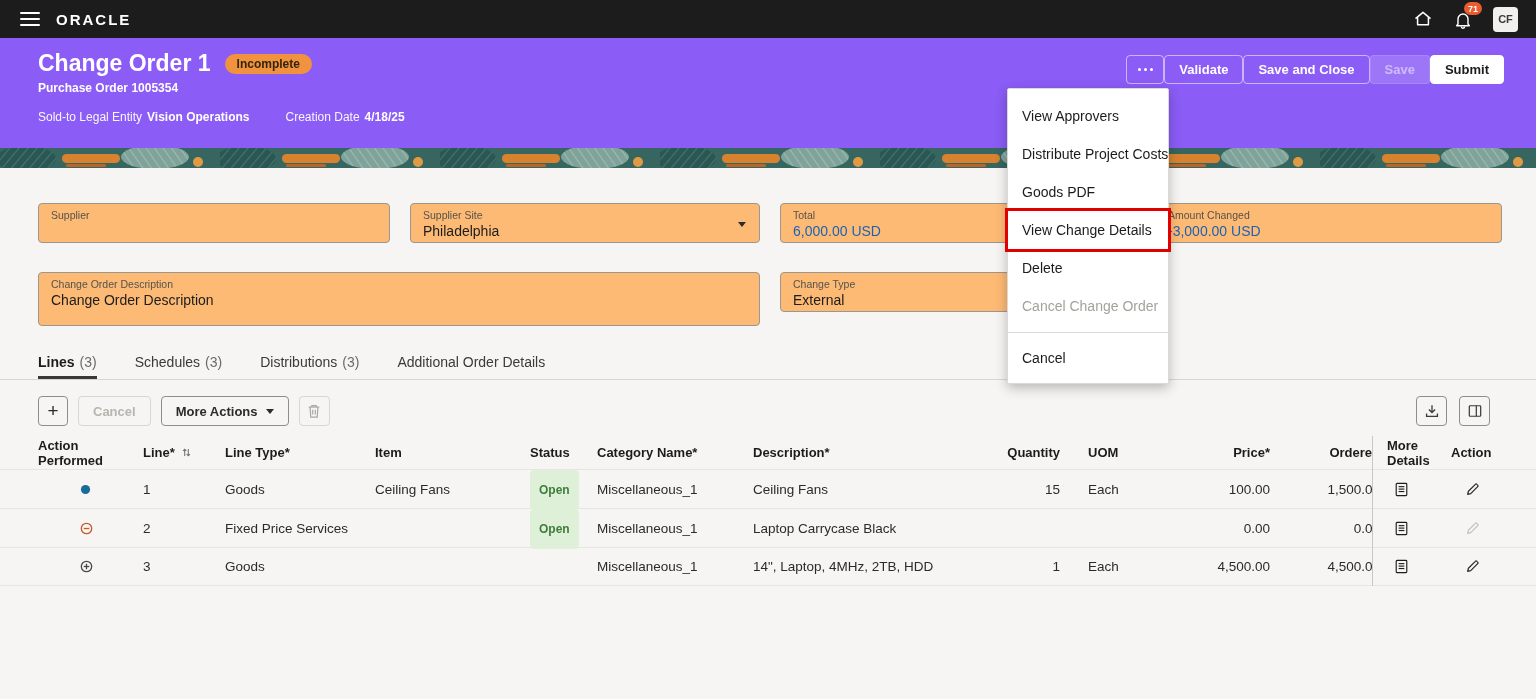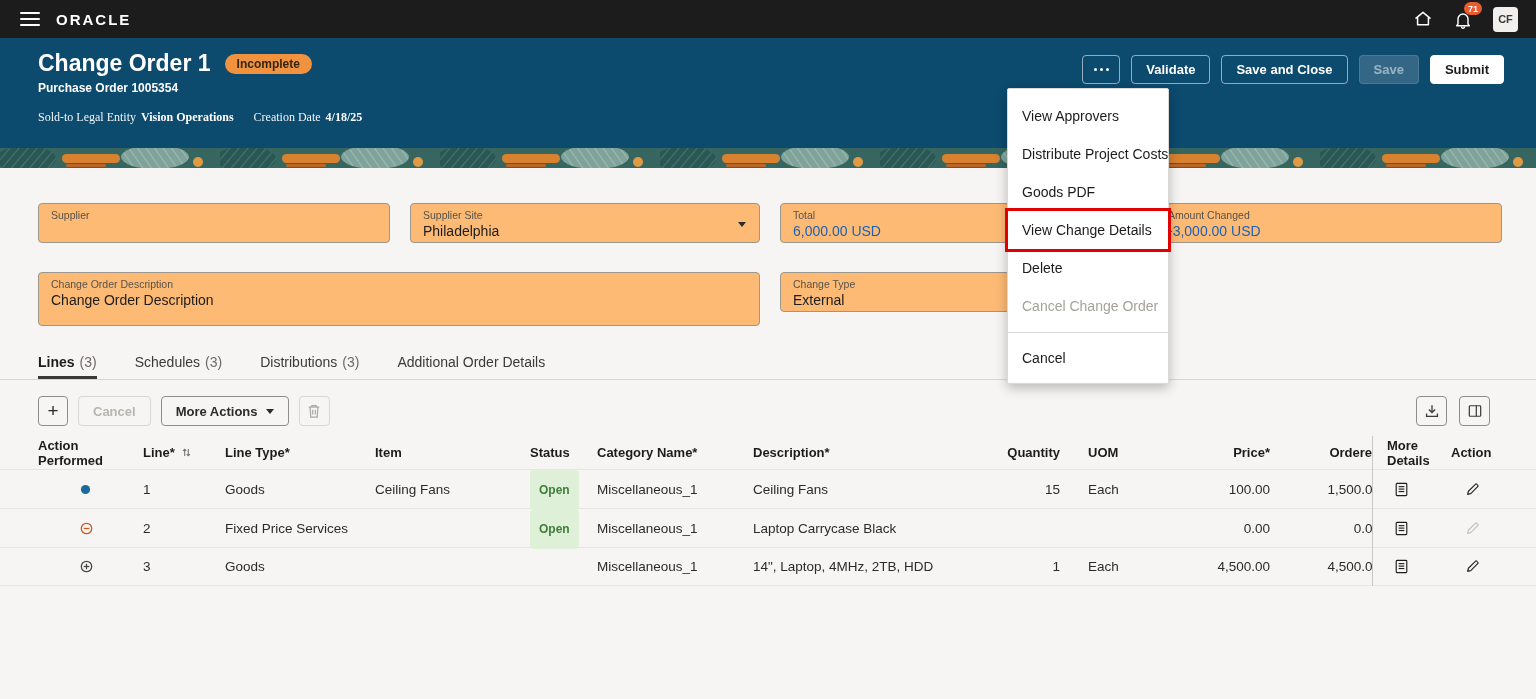--- a/index.html
+++ b/index.html
@@ -13,31 +13,31 @@
   .hamburger span { height:2px; background:#fff; border-radius:1px; }
   .brand { font-size:15px; font-weight:700; letter-spacing:2px; color:#fff; }
   .topbar-right { margin-left:auto; display:flex; align-items:center; gap:20px; padding-right:4px; }
   .icon-wrap { position:relative; display:flex; align-items:center; cursor:pointer; }
   .notif-badge { position:absolute; top:-7px; right:-9px; background:#ea5b2f; color:#fff; font-size:9px;
                  font-weight:700; border-radius:8px; padding:1.5px 4px; min-width:17px; text-align:center; }
   .avatar { width:25px; height:25px; background:#f1f0ee; color:#3a3a38; border-radius:4px; font-size:11px;
             font-weight:700; display:flex; align-items:center; justify-content:center; cursor:pointer; }
 
   
-  .page-header { background:#0c4a6e; color:#fff; height:110px; padding:12px 32px 0 38px; position:relative; }
+  .page-header { background:#8b5cf6; color:#fff; height:110px; padding:12px 32px 0 38px; position:relative; }
   .title-row { display:flex; align-items:center; gap:14px; }
   .page-title { font-size:23px; font-weight:700; }
   .badge-incomplete { background:#f0923e; color:#33260f; font-size:12px; font-weight:600;
                       padding:3px 12px; border-radius:12px; }
   .po-line { font-size:12px; font-weight:700; margin-top:4px; }
   .po-line .lbl { font-weight:700; }
-  .meta-line { font-size:12px; margin-top:15px; display:flex; gap:20px;font-family:Liberation Serif, serif; }
+  .meta-line { font-size:12px; margin-top:15px; display:flex; gap:36px; }
   .meta-line .lbl { font-weight:400; opacity:.95; margin-right:5px; }
   .meta-line .val { font-weight:700; }
-  .header-actions { position:absolute; top:17px; right:32px; display:flex; gap:11px; align-items:center; }
+  .header-actions { position:absolute; top:17px; right:32px; display:flex; align-items:center; }
   .hbtn { height:29px; border:1px solid rgba(255,255,255,.55); background:transparent; color:#fff;
           border-radius:4px; font-size:13px; font-weight:600; padding:0 14px;
           font-family:inherit; cursor:pointer; display:flex; align-items:center; }
   .hbtn.ellipsis { width:38px; padding:0; justify-content:center; gap:2.5px; }
   .hbtn.ellipsis i { width:3.5px; height:3.5px; background:#fff; border-radius:50%; display:block; }
   .hbtn.disabled { background:rgba(255,255,255,.16); border-color:rgba(255,255,255,.12); color:rgba(255,255,255,.5); }
   .hbtn.primary { background:#fff; color:#1c1c1c; border-color:#fff; }
 
   
   .band { height:20px; line-height:0; }

